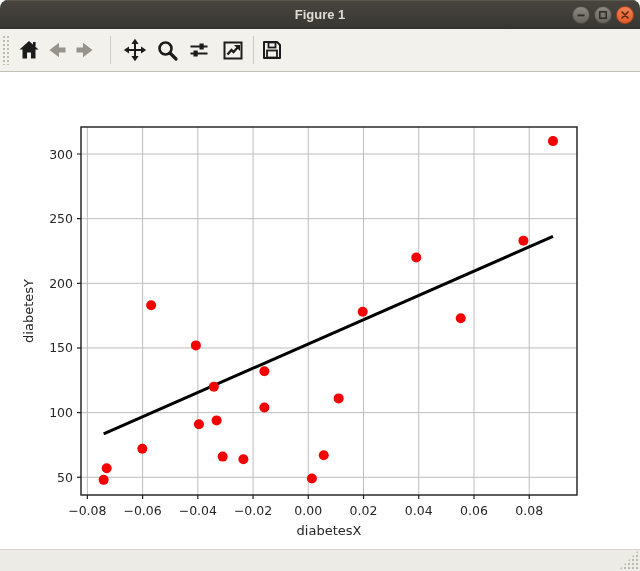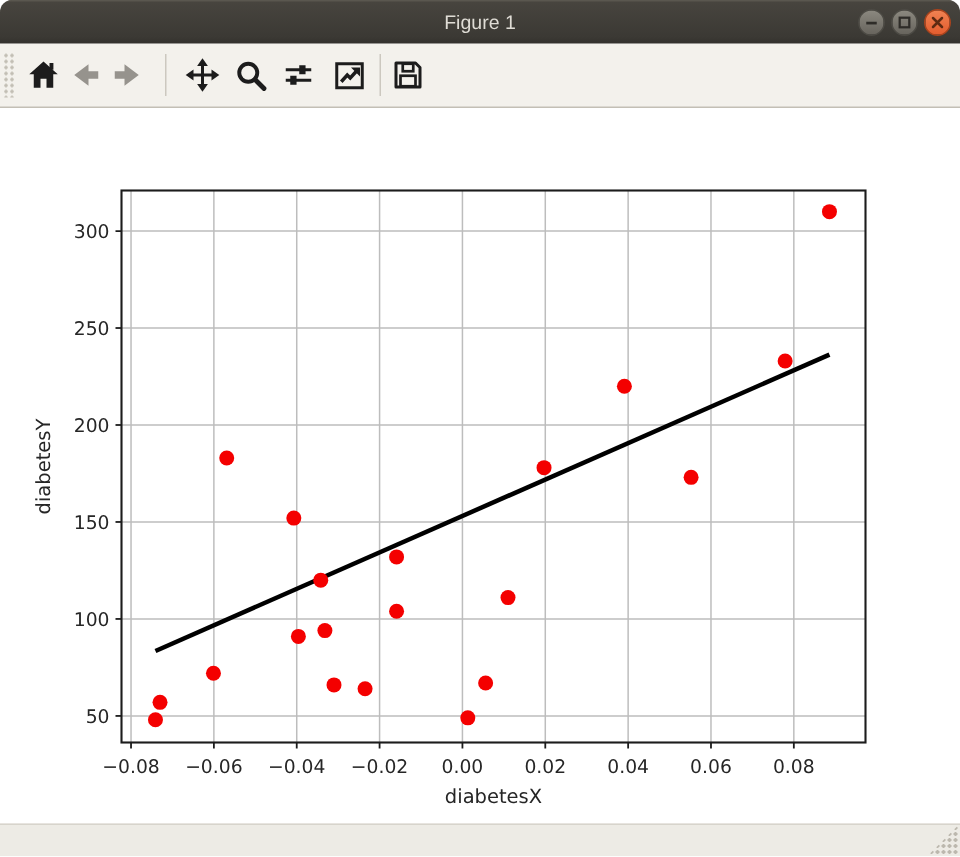--- a/index.html
+++ b/index.html
@@ -5,21 +5,21 @@
   html,body{margin:0;padding:0;background:#fff;}
   body{width:640px;height:571px;font-family:"Liberation Sans",sans-serif;}
   .window{width:640px;height:571px;border-radius:8px 8px 0 0;overflow:hidden;
           display:flex;flex-direction:column;background:#fff;}
   
   .titlebar{height:29px;flex:0 0 29px;position:relative;
             background:linear-gradient(#48453f,#3b3934 85%,#33312d);
             box-shadow:inset 0 1px 0 #5a574f;}
   .titlebar .title{position:absolute;left:0;right:0;top:0;height:29px;
                    line-height:29px;text-align:center;color:#dfdcd5;
-                   font-size:13px;font-weight:normal;}
+                   font-size:13px;font-weight:bold;}
   .winbtns{position:absolute;right:6px;top:6px;display:flex;gap:4px;}
   .winbtn{width:18px;height:18px;border-radius:50%;display:flex;
           align-items:center;justify-content:center;box-sizing:border-box;}
   .winbtn.gray{background:linear-gradient(#8b887f,#67645d);border:1px solid #4c4a44;}
   .winbtn.orange{background:linear-gradient(#f08252,#e25c2e);border:1px solid #a8431d;}
   
   .toolbar{height:43px;flex:0 0 43px;background:#f3f1ec;
            border-bottom:1px solid #c3bfb5;display:flex;align-items:center;
            box-sizing:border-box;}
   .grip{width:8px;height:30px;margin-left:2px;

